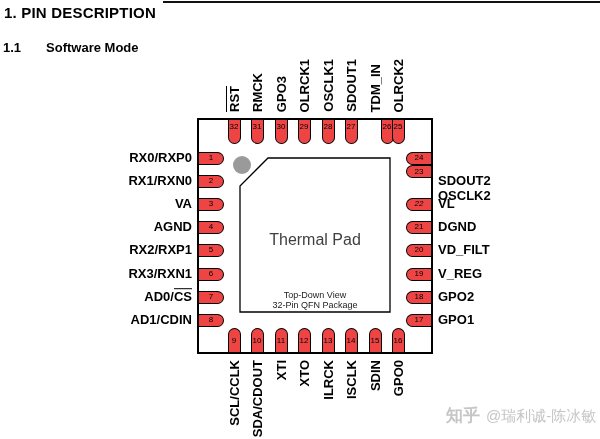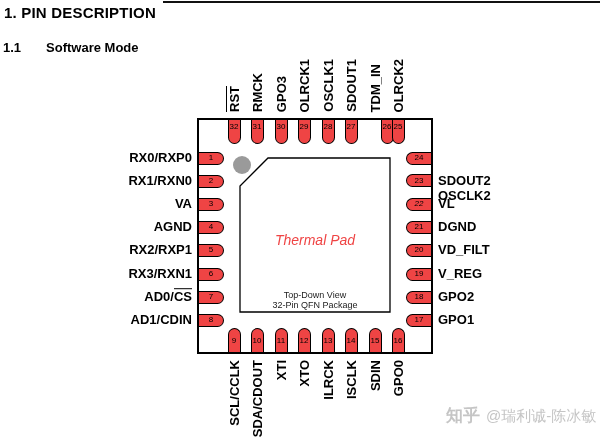--- a/index.html
+++ b/index.html
@@ -13,21 +13,21 @@
   #section-heading{position:absolute;left:3px;top:40px;font-size:13px;font-weight:bold;white-space:nowrap;}
   #section-heading .num{display:inline-block;min-width:17px;}
   #section-heading .name{margin-left:25px;}
   
   #package{
     position:absolute;left:197px;top:118px;width:236px;height:236px;
     border:2px solid #000;box-sizing:border-box;background:#fff;
   }
   #pad-svg{position:absolute;left:0;top:0;}
   .pad-text{position:absolute;left:41px;width:150px;text-align:center;}
-  #thermal-pad-label{top:113px;font-size:14px;line-height:14px;color:#ef4444;font-style:italic;}
+  #thermal-pad-label{top:113px;font-size:16px;line-height:14px;color:#404040;}
   #view-note{top:170px;font-size:9px;line-height:10px;color:#222;}
   
   .pin{
     position:absolute;background:#ef4444;border:1.5px solid #000;box-sizing:border-box;
     display:flex;align-items:center;justify-content:center;
     font-size:8px;line-height:8px;color:#000;
   }
   .pin.top{width:13px;height:24px;border-top:none;border-radius:0 0 7px 7px;align-items:flex-start;padding-top:3px;}
   .pin.bottom{width:13px;height:24px;border-bottom:none;border-radius:7px 7px 0 0;}
   .pin.left{width:25px;height:13px;border-left:none;border-radius:0 7px 7px 0;}
@@ -135,21 +135,21 @@
       </div>
       <div class="pin left" style="left: 0px; top: 170.5px;">
         <span>7</span>
       </div>
       <div class="pin left" style="left: 0px; top: 193.5px;">
         <span>8</span>
       </div>
       <div class="pin right" style="right: 0px; top: 31.5px;">
         <span>24</span>
       </div>
-      <div class="pin right" style="right: 0px; top: 54px;">
+      <div class="pin right" style="right: 0px; top: 45px;">
         <span>23</span>
       </div>
       <div class="pin right" style="right: 0px; top: 77.5px; font-style: italic;">
         <span>22</span>
       </div>
       <div class="pin right" style="right: 0px; top: 100.5px;">
         <span>21</span>
       </div>
       <div class="pin right" style="right: 0px; top: 123.5px;">
         <span>20</span>

